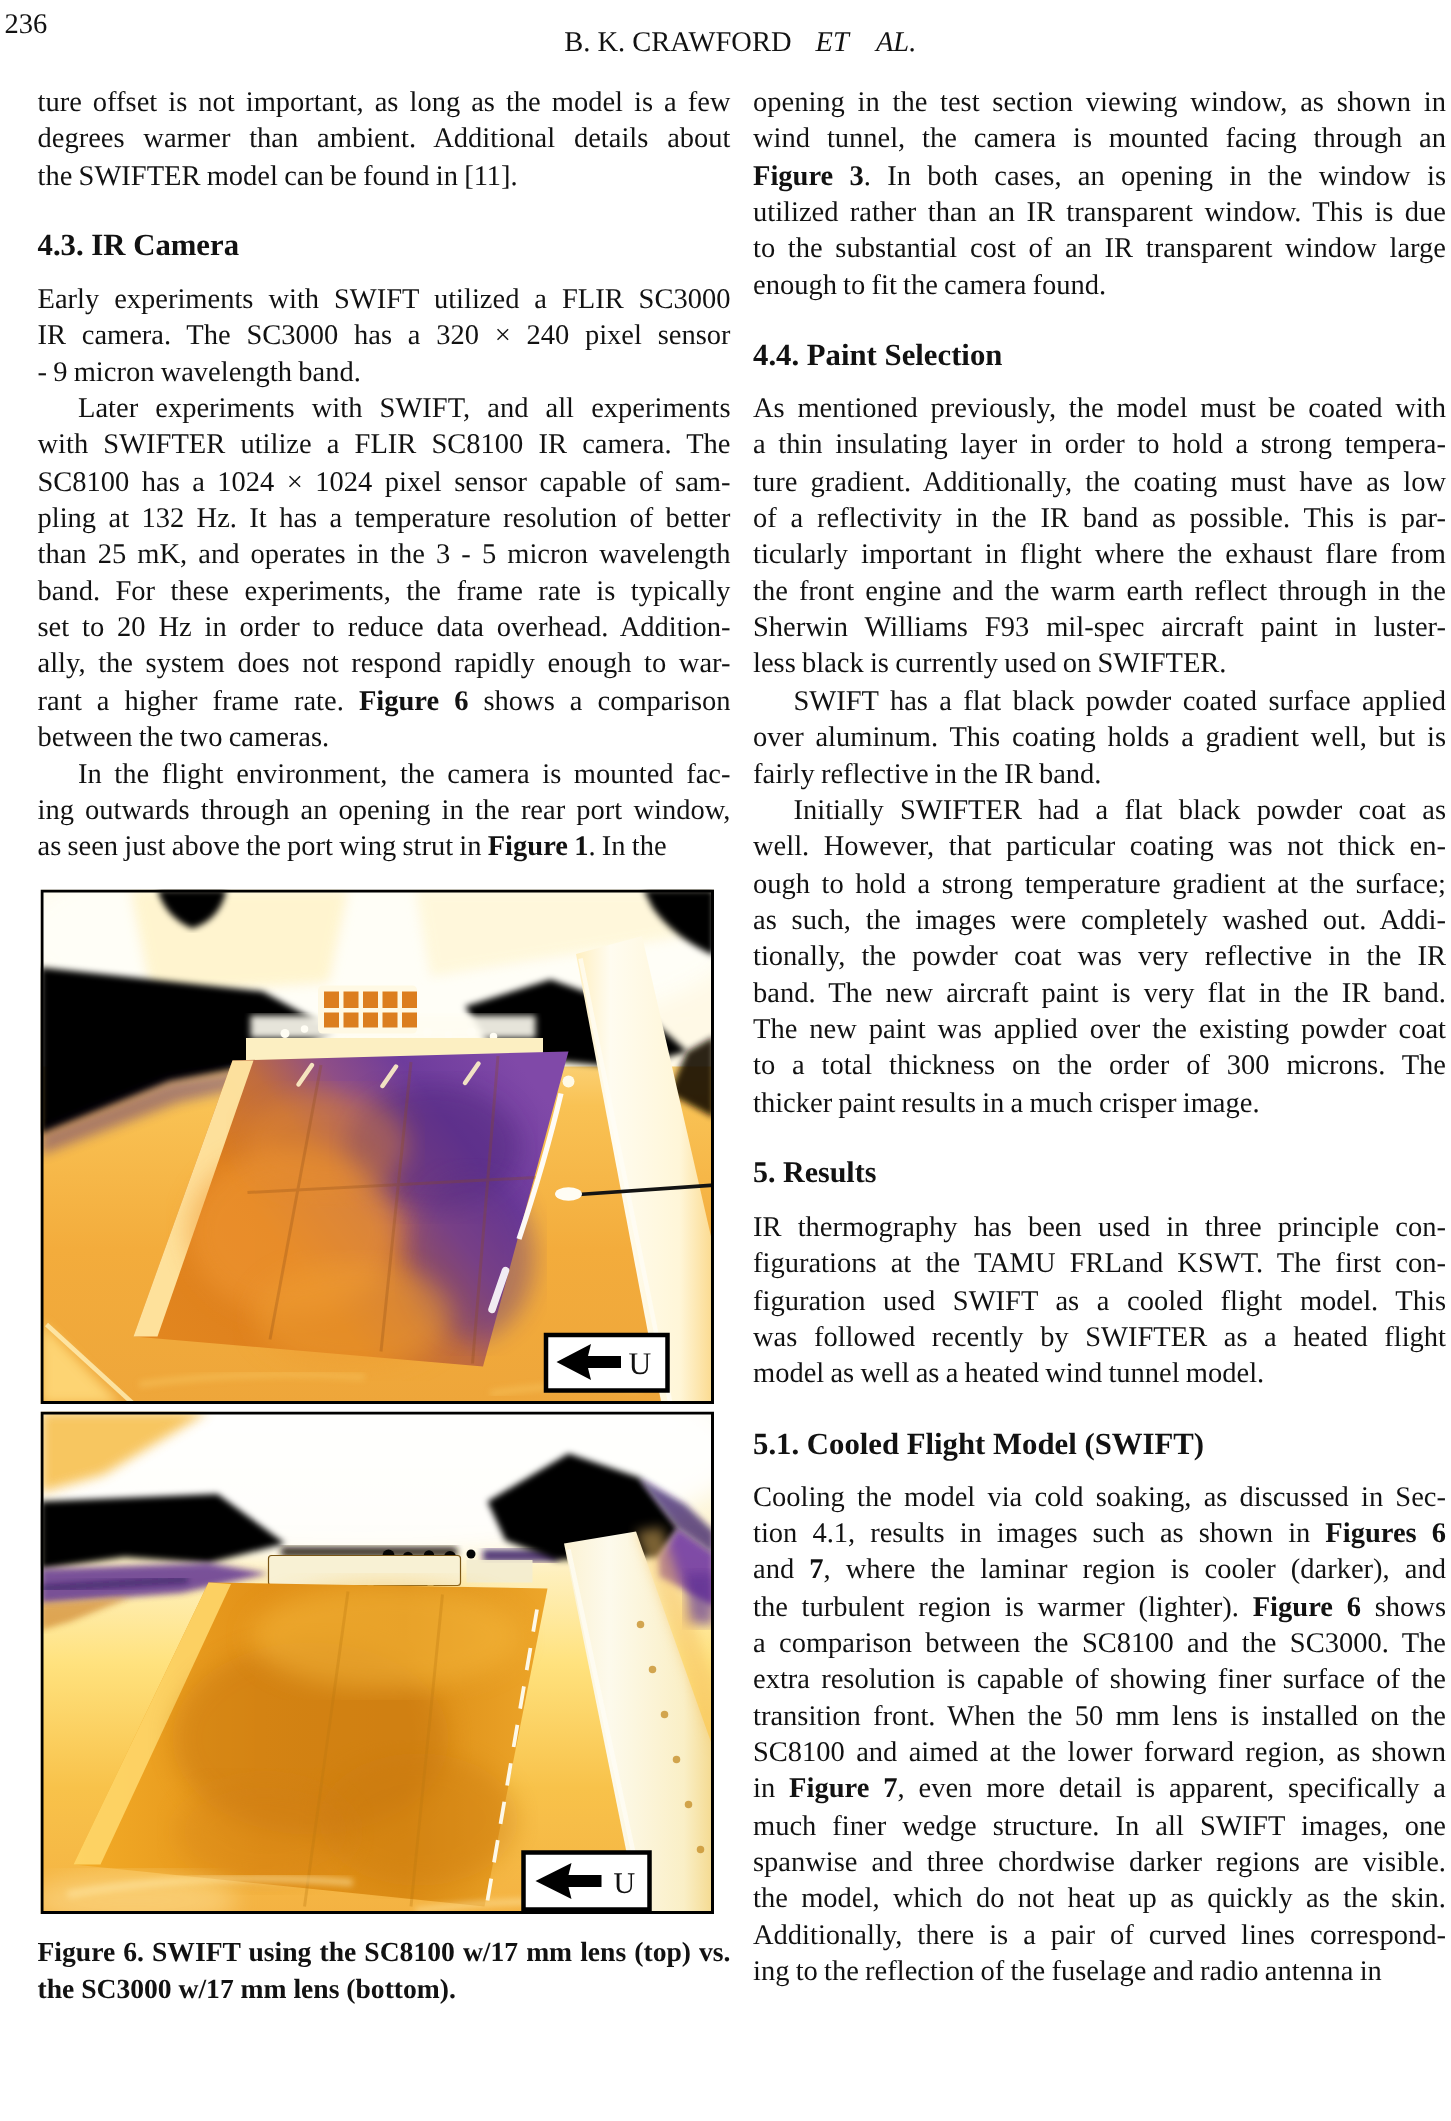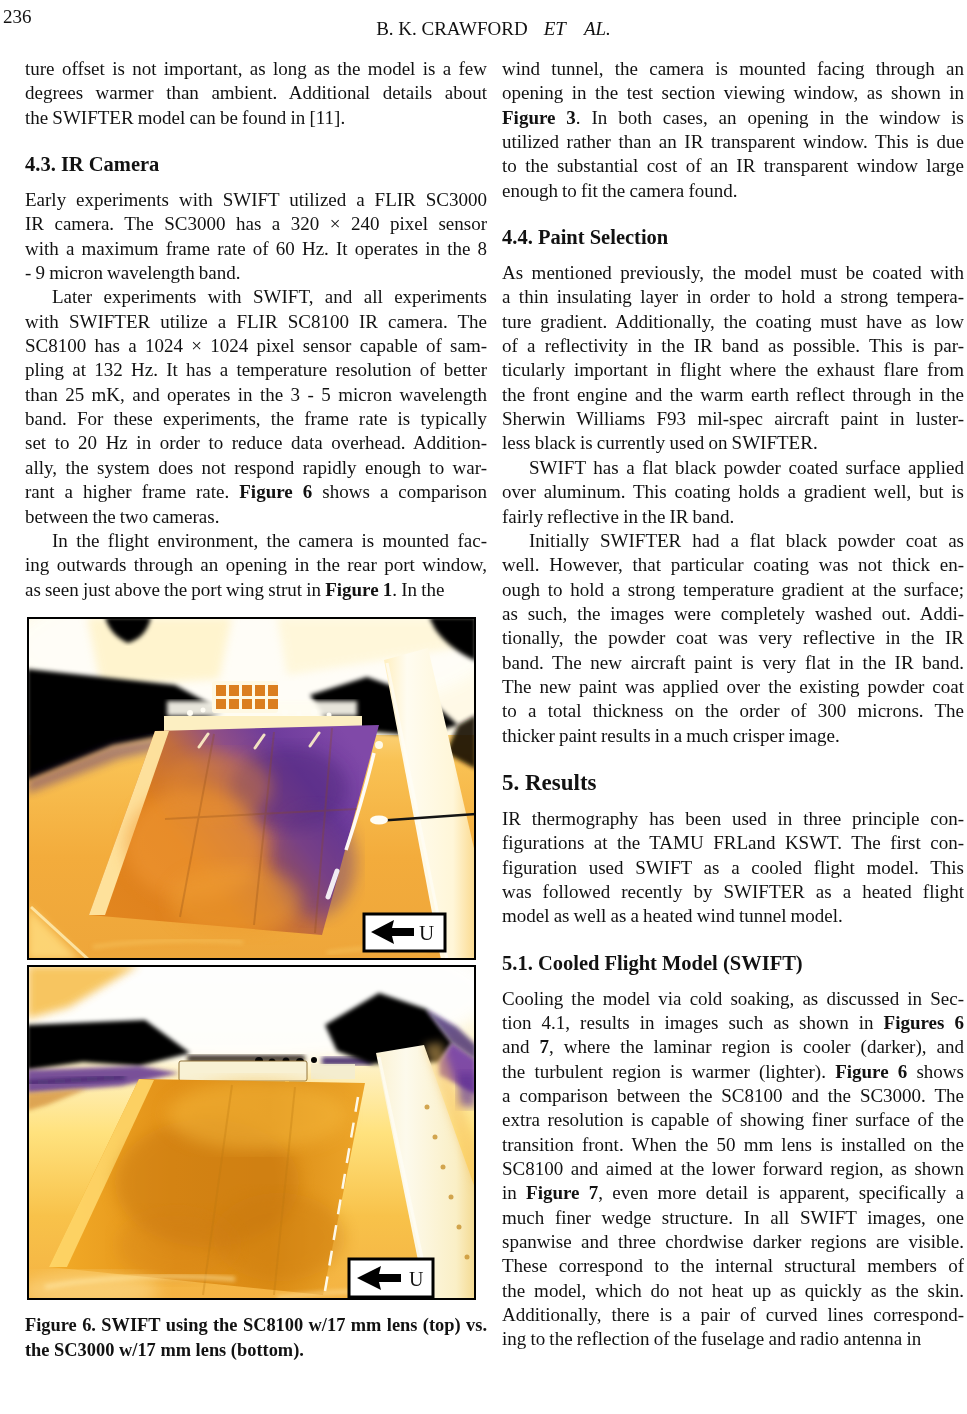--- a/index.html
+++ b/index.html
@@ -9,21 +9,21 @@
   .header-title{position:absolute;top:18px;left:0;width:100%;text-align:center;font-size:19px;}
   .header-title .etal{font-style:italic;margin-left:16px;word-spacing:14px;}
   .col{position:absolute;top:57px;width:462px;font-size:19px;line-height:24.35px;}
   .col.left{left:3px;margin-left:22px;}
   .col.right{left:502px;}
   .para{margin:0;}
   .line{height:24.35px;overflow:hidden;text-align:justify;text-align-last:justify;word-spacing:-0.6px;}
   .line.last{text-align-last:left;}
   .line.indent{padding-left:27px;}
   .sec-heading{font-weight:bold;font-size:20.5px;line-height:26px;margin:21px 0 11px;text-align:left;}
-  .sec-heading.major{font-size:23px;line-height:27px;}
+  .sec-heading.major{font-size:20px;line-height:27px;}
   .ir-figure{margin:15px 0 0 0;}
   .ir-img{width:449px;height:343px;margin-left:2px;}
   .ir-img.second{height:335px;margin-top:5px;}
   .ir-img svg{display:block;}
   .caption{margin-top:13px;margin-left:0;font-weight:bold;font-size:18.4px;line-height:25.4px;}
   .cap-line{height:25.4px;overflow:hidden;text-align:justify;text-align-last:justify;}
   .cap-line.last{text-align-last:left;}
   .footer{position:absolute;top:1384px;left:3px;right:4px;display:flex;justify-content:center;font-size:19px;margin-top:28px;}
   .footer .opj{font-weight:bold;font-style:italic;}
 </style>
@@ -41,21 +41,20 @@
     <div>
         <div class="para">
           <div class="line">ture offset is not important, as long as the model is a few</div>
           <div class="line">degrees warmer than ambient. Additional details about</div>
           <div class="line last">the SWIFTER model can be found in [11].</div>
         </div>
         <div class="sec-heading">4.3. IR Camera</div>
         <div class="para">
           <div class="line">Early experiments with SWIFT utilized a FLIR SC3000</div>
           <div class="line">IR camera. The SC3000 has a 320 × 240 pixel sensor</div>
-          <div class="line">with a maximum frame rate of 60 Hz. It operates in the 8</div>
           <div class="line last">- 9 micron wavelength band.</div>
         </div>
         <div class="para">
           <div class="line indent">Later experiments with SWIFT, and all experiments</div>
           <div class="line">with SWIFTER utilize a FLIR SC8100 IR camera. The</div>
           <div class="line">SC8100 has a 1024 × 1024 pixel sensor capable of sam-</div>
           <div class="line">pling at 132 Hz. It has a temperature resolution of better</div>
           <div class="line">than 25 mK, and operates in the 3 - 5 micron wavelength</div>
           <div class="line">band. For these experiments, the frame rate is typically</div>
           <div class="line">set to 20 Hz in order to reduce data overhead. Addition-</div>
@@ -283,22 +282,22 @@
       <figcaption class="caption">
           <div class="cap-line">Figure 6. SWIFT using the SC8100 w/17 mm lens (top) vs.</div>
           <div class="cap-line last">the SC3000 w/17 mm lens (bottom).</div>
         </figcaption>
     </figure>
   </div>
 
   <div class="col right">
     <div>
         <div class="para">
+          <div class="line">opening in the test section viewing window, as shown in</div>
           <div class="line">wind tunnel, the camera is mounted facing through an</div>
-          <div class="line">opening in the test section viewing window, as shown in</div>
           <div class="line"><b>Figure 3</b>. In both cases, an opening in the window is</div>
           <div class="line">utilized rather than an IR transparent window. This is due</div>
           <div class="line">to the substantial cost of an IR transparent window large</div>
           <div class="line last">enough to fit the camera found.</div>
         </div>
         <div class="sec-heading">4.4. Paint Selection</div>
         <div class="para">
           <div class="line">As mentioned previously, the model must be coated with</div>
           <div class="line">a thin insulating layer in order to hold a strong tempera-</div>
           <div class="line">ture gradient. Additionally, the coating must have as low</div>
@@ -338,21 +337,20 @@
           <div class="line">tion 4.1, results in images such as shown in <b>Figures 6</b></div>
           <div class="line">and <b>7</b>, where the laminar region is cooler (darker), and</div>
           <div class="line">the turbulent region is warmer (lighter). <b>Figure 6</b> shows</div>
           <div class="line">a comparison between the SC8100 and the SC3000. The</div>
           <div class="line">extra resolution is capable of showing finer surface of the</div>
           <div class="line">transition front. When the 50 mm lens is installed on the</div>
           <div class="line">SC8100 and aimed at the lower forward region, as shown</div>
           <div class="line">in <b>Figure 7</b>, even more detail is apparent, specifically a</div>
           <div class="line">much finer wedge structure. In all SWIFT images, one</div>
           <div class="line">spanwise and three chordwise darker regions are visible.</div>
-          <div class="line">These correspond to the internal structural members of</div>
           <div class="line">the model, which do not heat up as quickly as the skin.</div>
           <div class="line">Additionally, there is a pair of curved lines correspond-</div>
           <div class="line last">ing to the reflection of the fuselage and radio antenna in</div>
         </div>
       </div>
   </div>
 
   <div class="footer">
     <span>Copyright © 2013 SciRes.</span>
     <span class="opj">OPJ</span>

